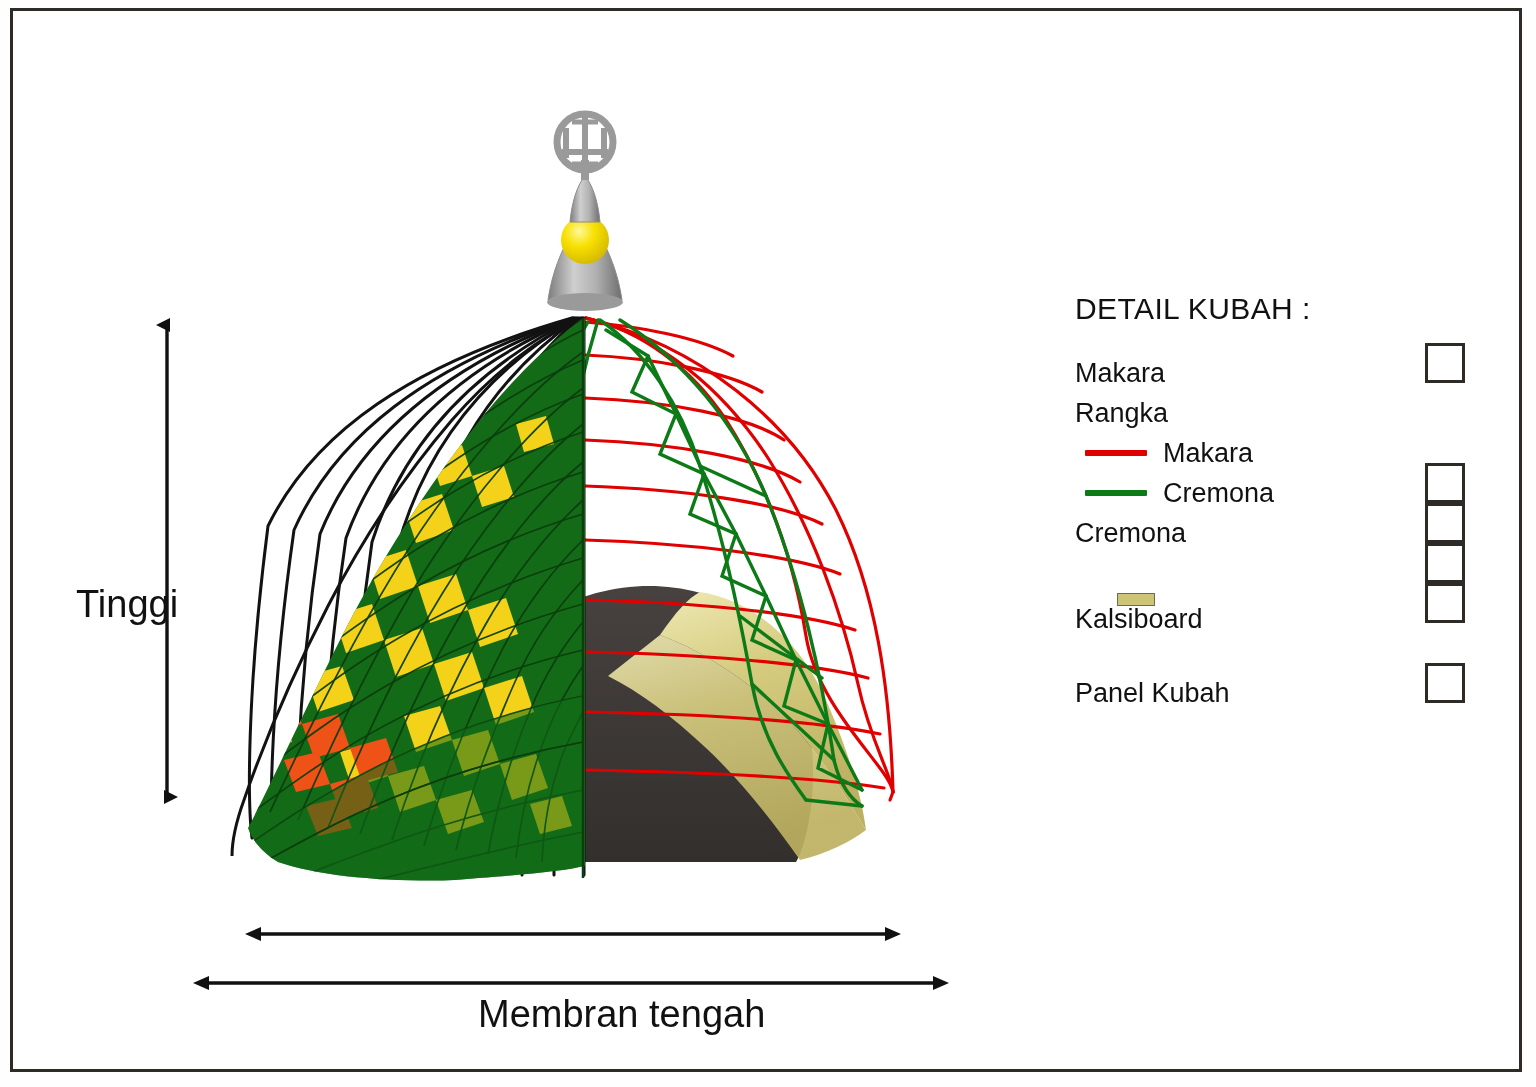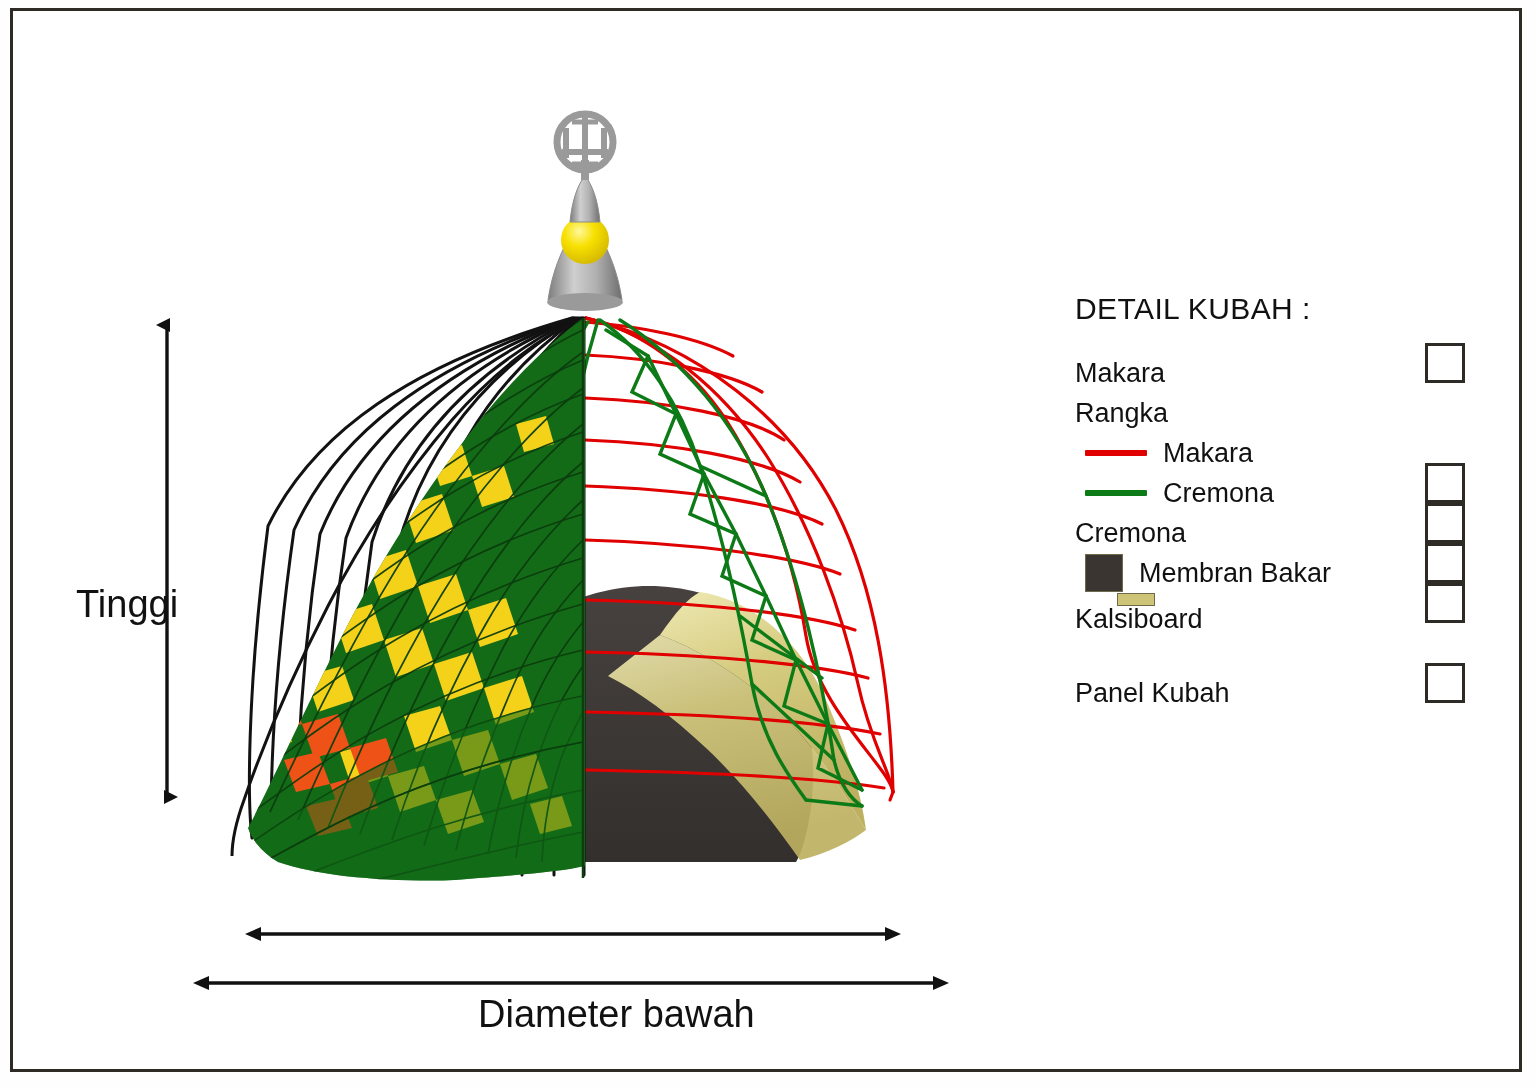--- a/index.html
+++ b/index.html
@@ -323,21 +323,21 @@
       </g>
 
       <g>
         <line x1="206" y1="983" x2="936" y2="983" stroke="#111" stroke-width="3.4" marker-start="url(#arrL)" marker-end="url(#arrR)"></line>
       </g>
     </svg>
 
     <div class="dim-text" style="left:76px;top:583px;">Tinggi</div>
 
 
-    <div class="dim-text" style="left:478px;top:993px;">Diameter bawah</div>
+    <div class="dim-text" style="left:478px;top:993px;">Membran tengah</div>
   </div>
 
   <div id="legend">
     <div class="lg-title">DETAIL KUBAH :</div>
     <div id="legend-rows" style="position: relative; height: 370px;">
         <div class="lg-row" style="position: absolute; top: 0px; left: 0px;">
           <span class="lg-label">Makara</span>
         </div>
         <div class="lg-row" style="position: absolute; top: 40px; left: 0px; text-align: right;">
           <span class="lg-label">Rangka</span>
@@ -345,24 +345,20 @@
         <div class="lg-row" style="position: absolute; top: 80px; left: 0px;">
           <span class="sw-line" style="background: rgb(225, 0, 0);"></span>
           <span class="lg-label indent">Makara</span>
         </div>
         <div class="lg-row" style="position: absolute; top: 120px; left: 0px; text-align: center;">
           <span class="sw-line" style="background: rgb(13, 122, 24);"></span>
           <span class="lg-label indent">Cremona</span>
         </div>
         <div class="lg-row" style="position: absolute; top: 160px; left: 0px;">
           <span class="lg-label">Cremona</span>
-        </div>
-        <div class="lg-row" style="position: absolute; top: 200px; left: 0px;">
-          <span class="sw-box" style="background: rgb(58, 53, 49);"></span>
-          <span class="lg-label indent">Membran Bakar</span>
         </div>
         <div class="lg-row" style="position: absolute; top: 240px; left: 0px; flex-direction: column;">
           <span class="sw-box" style="background: rgb(205, 196, 120);"></span>
           <span class="lg-label indent">Kalsiboard</span>
         </div>
         <div class="lg-row" style="position: absolute; top: 320px; left: 0px;">
           <span class="lg-label">Panel Kubah</span>
         </div>
         <div class="chk" style="top: 2px; left: 350px;"></div>
         <div class="chk" style="top: 122px; left: 350px;"></div>

